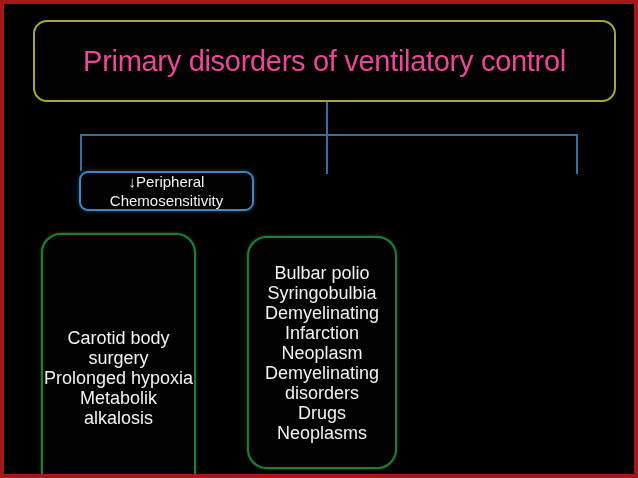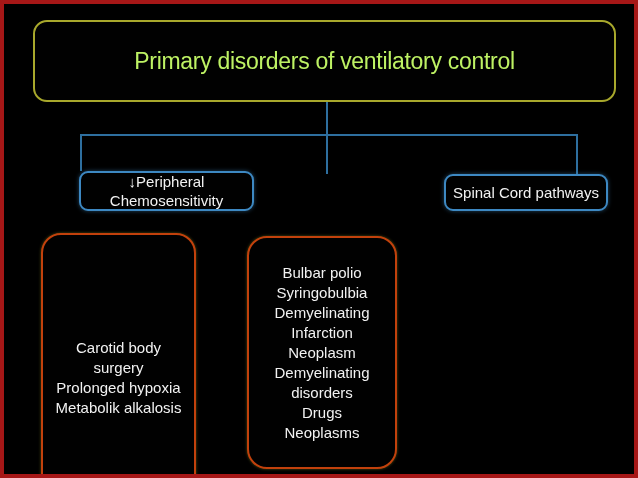--- a/index.html
+++ b/index.html
@@ -6,38 +6,38 @@
   *{box-sizing:border-box;font-family:"Liberation Sans",sans-serif;}
   .canvas{
     position:relative;width:638px;height:478px;background:#000;
     border:4px solid #a61717;overflow:hidden;
   }
   .box{position:absolute;background:#010101;display:flex;align-items:center;justify-content:center;text-align:center;color:#f2f2f2;}
   .title-box{
     left:29px;top:16px;width:583px;height:82px;
     border:2px solid #a8a82c;border-radius:14px;
   }
-  .title-text{font-size:23px;color:#bef264;white-space:nowrap;letter-spacing:-0.3px;}
+  .title-text{font-size:29px;color:#ec4899;white-space:nowrap;letter-spacing:-0.3px;}
   .line{position:absolute;background:#2e6f9f;}
   .v-top   {left:322px;top:98px;width:2px;height:33px;}
   .h-main  {left:76px;top:130px;width:498px;height:2px;}
   .v-left  {left:76px;top:130px;width:2px;height:37px;}
   .v-mid   {left:322px;top:130px;width:2px;height:40px;}
   .v-right {left:572px;top:130px;width:2px;height:40px;}
   .branch{
     border:2px solid #3d88c2;border-radius:9px;
     font-size:15px;line-height:19px;padding:2px 6px;
     box-shadow:0 0 4px rgba(70,150,210,.45);
   }
   .branch-1{left:36px;top:167px;width:175px;height:40px;margin-left:39px;}
   .branch-2{left:235px;top:170px;width:166px;height:37px;}
   .branch-3{left:440px;top:170px;width:164px;height:37px;}
   .detail{
-    border:2px solid #c2410c;border-radius:20px;
-    flex-direction:column;font-size:15px;line-height:20px;
+    border:2px solid #15803d;border-radius:20px;
+    flex-direction:column;font-size:18px;line-height:20px;
     box-shadow:0 0 3px rgba(230,230,60,.35);
   }
   .detail-1{left:37px;top:229px;width:155px;height:289px;}
   .detail-2{left:243px;top:232px;width:150px;height:233px;}
   .detail-3{left:452px;top:234px;width:152px;height:231px;}
 </style>
 </head>
 <body>
 
 <div class="canvas">
@@ -47,23 +47,20 @@
   </div>
 
   <div class="line v-top"></div>
   <div class="line h-main"></div>
   <div class="line v-left"></div>
   <div class="line v-mid"></div>
   <div class="line v-right"></div>
 
   <div class="box branch branch-1">
     <span>↓Peripheral Chemosensitivity</span>
-  </div>
-  <div class="box branch branch-3">
-    <span>Spinal Cord pathways</span>
   </div>
 
   <div class="box detail detail-1">
     <div>Carotid body</div>
     <div>surgery</div>
     <div>Prolonged hypoxia</div>
     <div>Metabolik alkalosis</div>
   </div>
 
   <div class="box detail detail-2">

